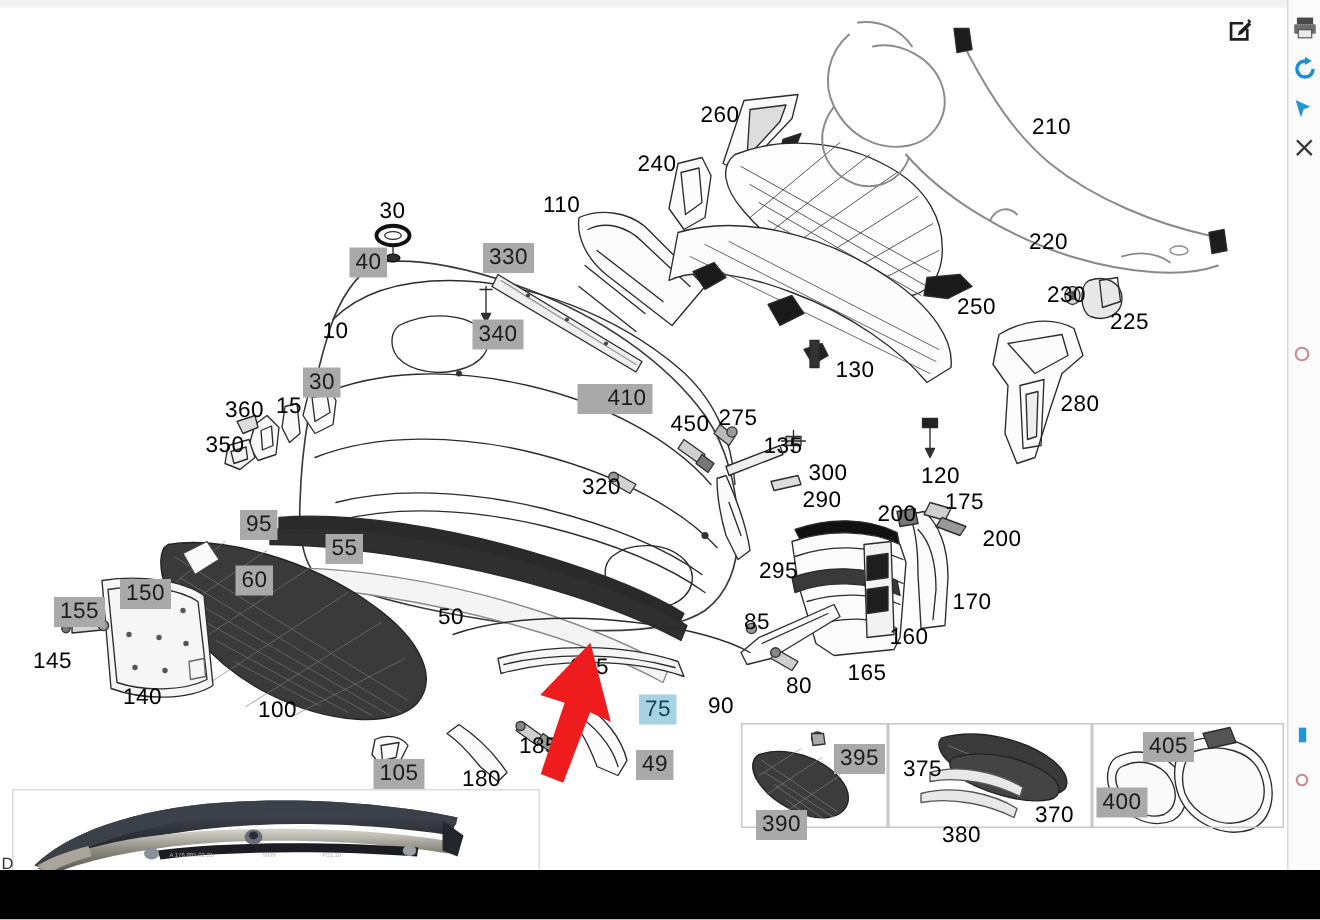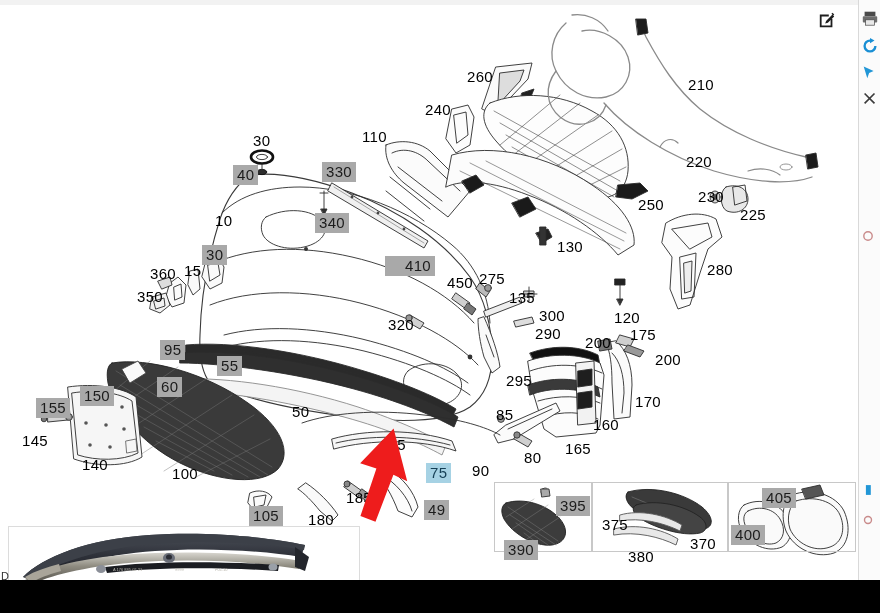--- a/index.html
+++ b/index.html
@@ -403,21 +403,21 @@
       <div class="lbl gray" style="left: 249px; top: 501px;">105</div>
       <div class="lbl plain" style="left: 346px; top: 485px;">185</div>
       <div class="lbl plain" style="left: 308px; top: 507px;">180</div>
     </div>
 
   <div id="subpanel-layer">
       <div class="subbox" style="left: 494px; top: 477px; width: 98px; height: 70px;"></div>
       <div class="lbl gray" style="left: 556px; top: 491px;">395</div>
       <div class="lbl gray" style="left: 504px; top: 535px;">390</div>
       <div class="subbox" style="left: 592px; top: 477px; width: 136px; height: 70px;"></div>
-      <div class="lbl plain" style="left: 602px; top: 512px; text-align: right;">375</div>
+      <div class="lbl plain" style="left: 602px; top: 500px; text-align: right;">375</div>
       <div class="lbl plain" style="left: 690px; top: 531px;">370</div>
       <div class="lbl plain" style="left: 628px; top: 544px;">380</div>
       <div class="subbox" style="left: 728px; top: 477px; width: 128px; height: 70px;"></div>
       <div class="lbl gray" style="left: 762px; top: 483px;">405</div>
       <div class="lbl gray" style="left: 731px; top: 520px;">400</div>
     </div>
 
   <svg id="red-arrow" viewBox="0 0 60 100">
     <path d="M30 2 L56 50 L41 47 L35 97 L19 95 L23 45 L6 44 Z" fill="#ee1c1c" transform="rotate(14 30 50)"></path>
   </svg>

